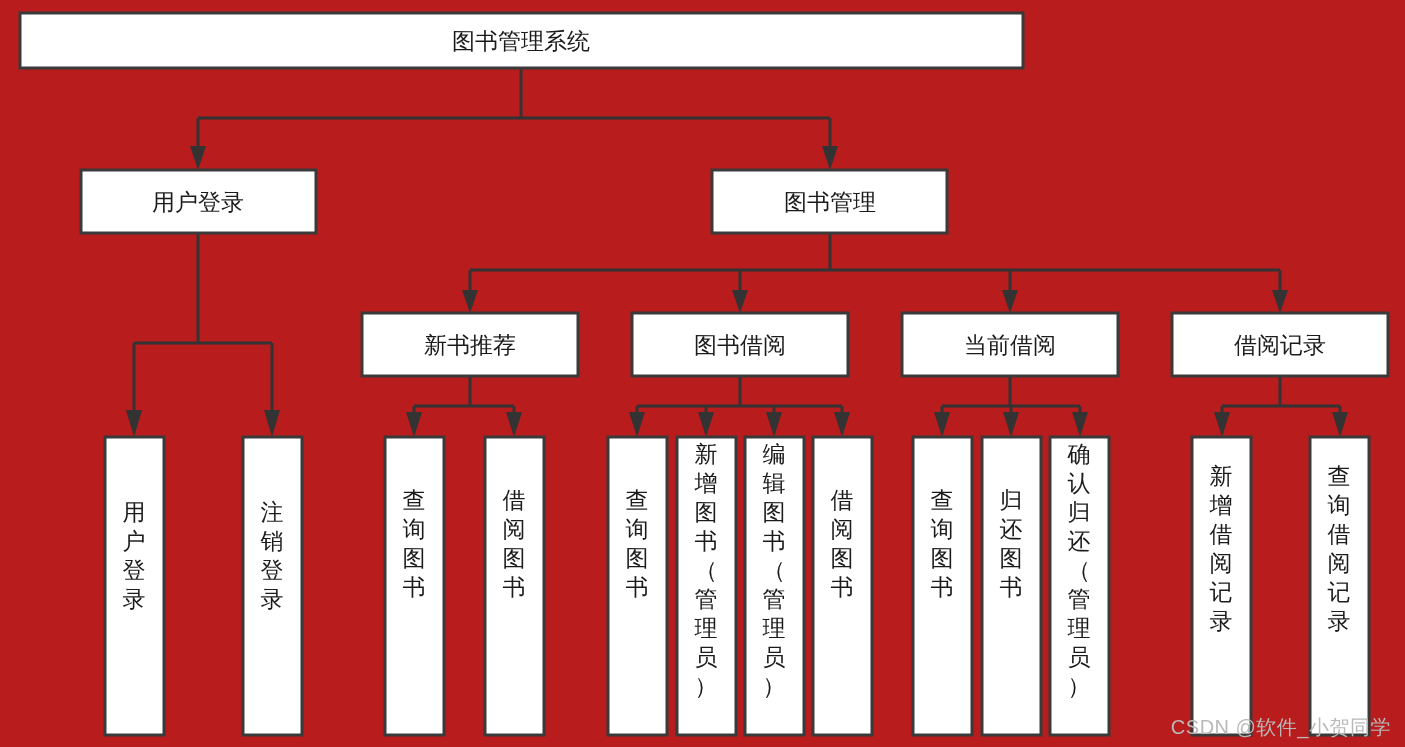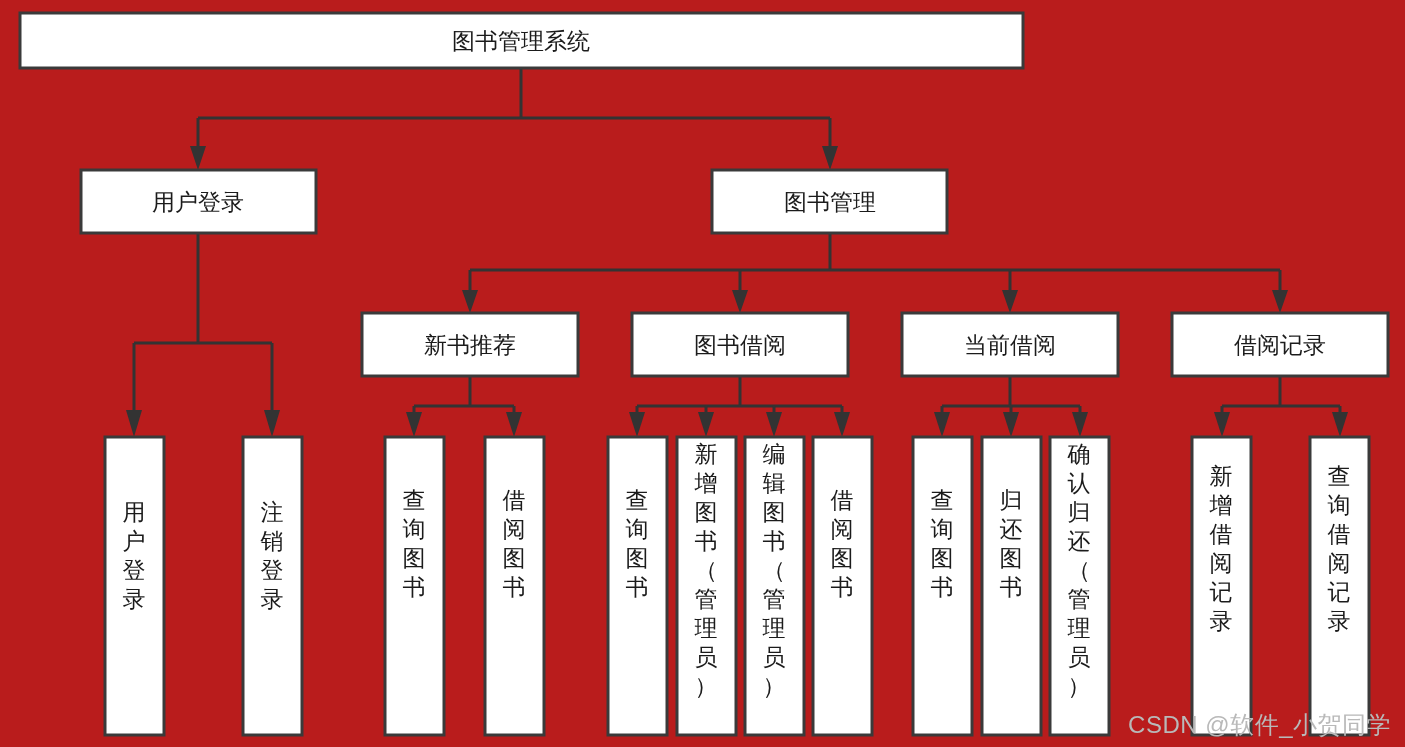--- a/index.html
+++ b/index.html
@@ -54,21 +54,21 @@
     fill: #1b1b1b;
     font-family: "Liberation Sans", "DejaVu Sans", sans-serif;
     font-size: 23px;
     text-anchor: middle;
   }
   .watermark {
     position: absolute;
     right: 14px;
     bottom: 6px;
     font-family: "Liberation Sans", "DejaVu Sans", sans-serif;
-    font-size: 24px;
+    font-size: 20px;
     color: #b9b9b9;
     letter-spacing: 0.5px;
     white-space: nowrap;
     pointer-events: none;
   }
 </style>
 </head>
 <body>
 
 <div id="diagram-root">

